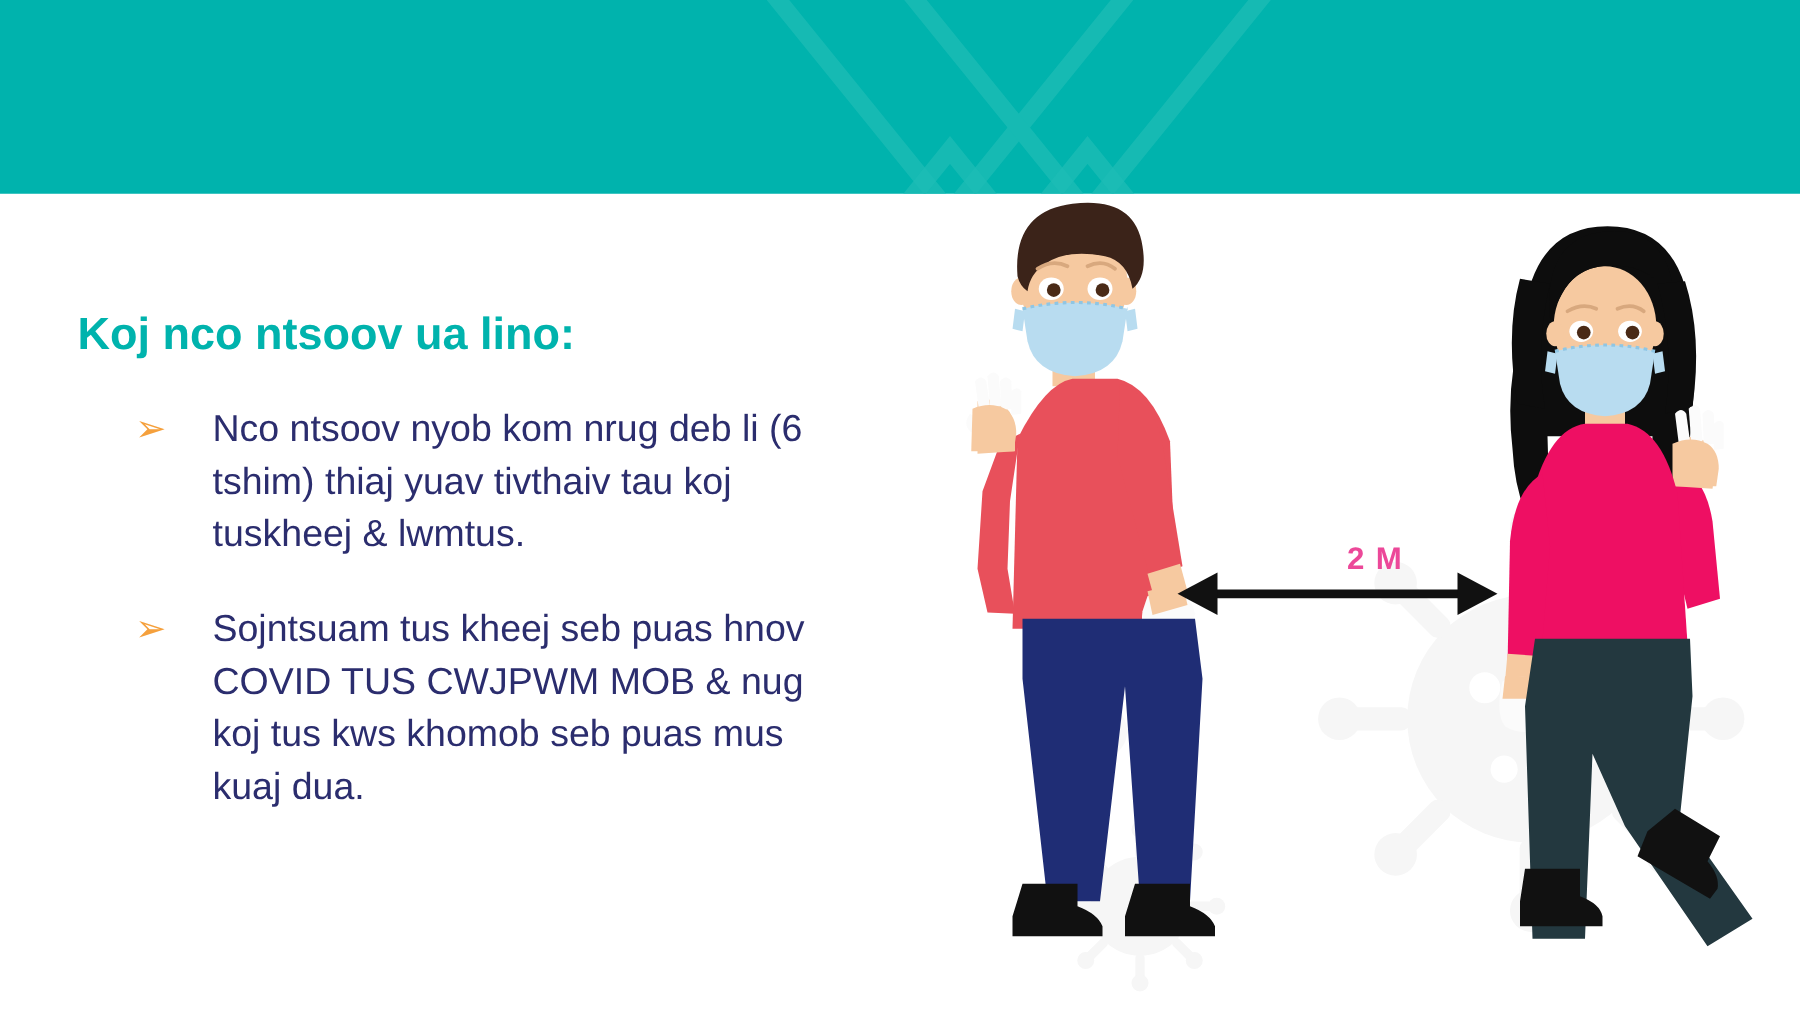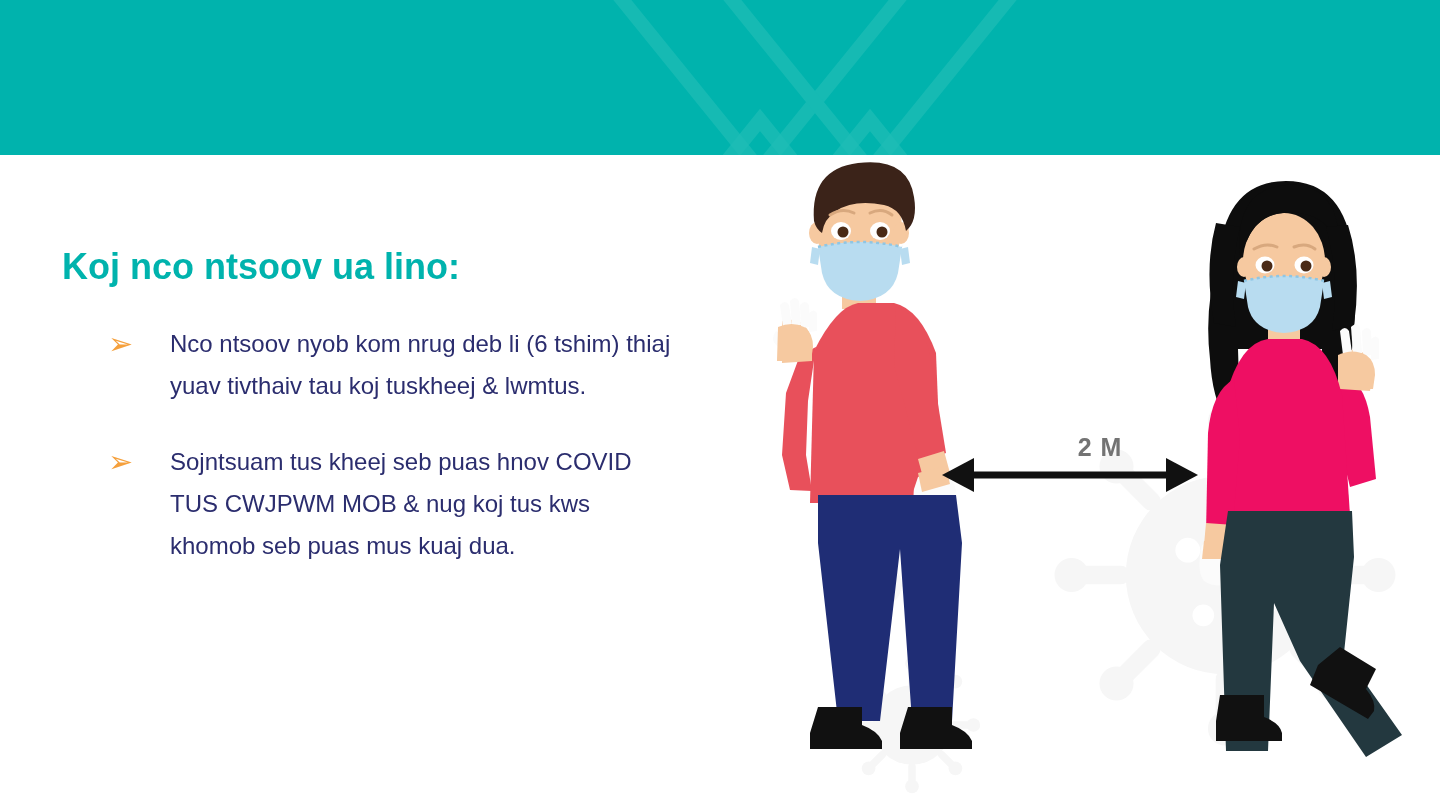--- a/index.html
+++ b/index.html
@@ -85,21 +85,21 @@
   .bullet-marker {
     width: 62px;
     flex: 0 0 62px;
     color: #f5a03c;
     font-size: 30px;
     line-height: 42px;
     font-family: "DejaVu Sans", sans-serif;
   }
   .bullet-text {
     flex: 1 1 auto;
-    font-size: 24px;
+    font-size: 30px;
     line-height: 42px;
     color: #2b2d6e;
     max-width: 508px;
   }
 
   
   .illustration {
     position: absolute;
     left: 720px;
     top: 155px;
@@ -110,21 +110,21 @@
     display: block;
   }
   .distance-label {
     position: absolute;
     left: 320px;
     top: 278px;
     width: 120px;
     text-align: center;
     font-size: 25px;
     font-weight: bold;
-    color: #737373;
+    color: #ec4899;
     letter-spacing: 1px;
   }
 </style>
 </head>
 <body>
 
 <div class="slide">
 
   <div class="header-bar">
     <svg class="header-deco" viewBox="0 0 1440 155" width="1440" height="155" preserveAspectRatio="none">

